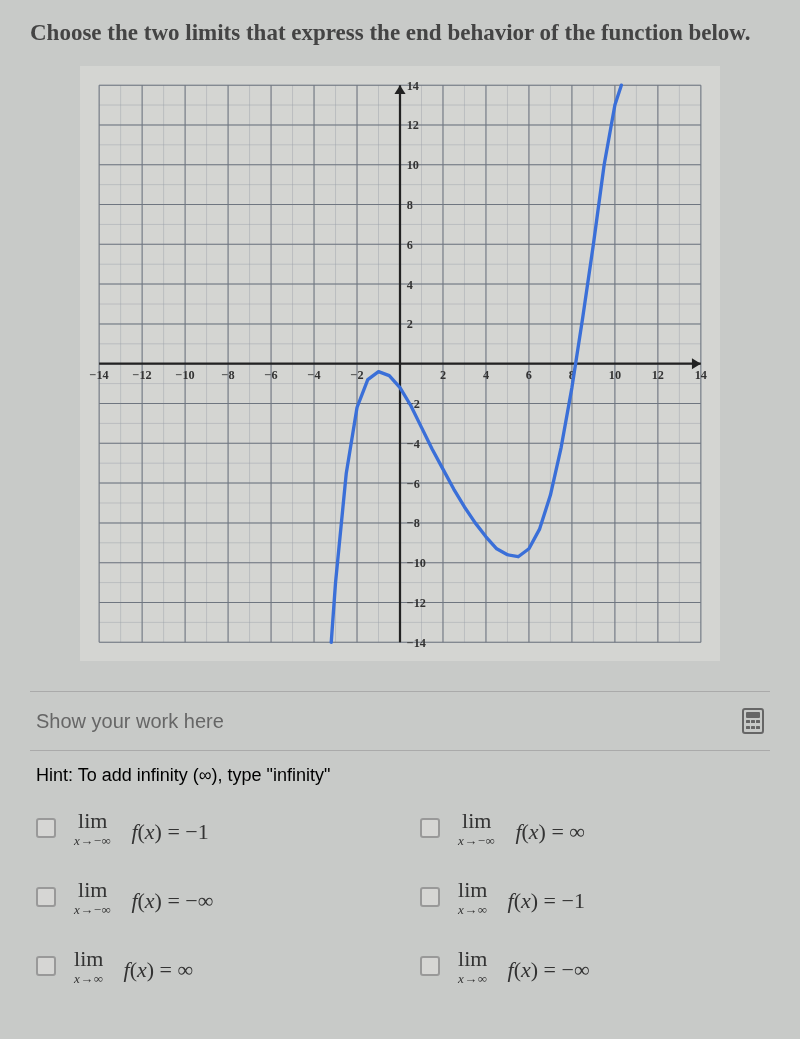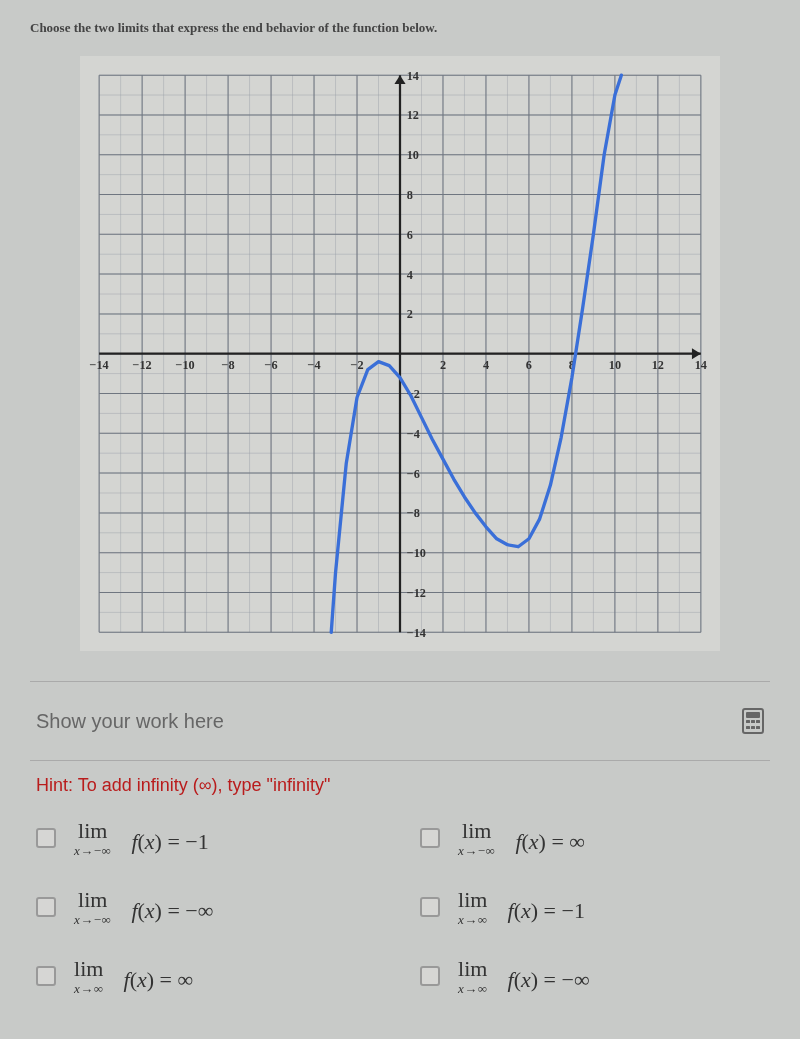--- a/index.html
+++ b/index.html
@@ -5,57 +5,57 @@
   * { box-sizing: border-box; margin: 0; padding: 0; }
   body {
     font-family: Georgia, 'Times New Roman', serif;
     background: #c8cac8;
     width: 800px;
     height: 1039px;
     padding: 20px 30px;
     color: #3a3a3a;
   }
   .question {
-    font-size: 13px;
+    font-size: 23px;
     font-weight: bold;
     color: #444;
     margin-bottom: 20px;
     font-family: Liberation Serif, serif;
   }
   .chart-wrap {
     width: 640px;
     margin: 0 auto 30px auto;
     background: #d4d5d2;
     padding: 8px;
   }
   svg.graph { display: block; width: 100%; height: auto; }
   .work-row {
     border-top: 1px solid #aaa;
     border-bottom: 1px solid #aaa;
-    padding: 26px 6px;
+    padding: 16px 6px;
     display: flex;
     justify-content: space-between;
     align-items: center;
     font-family: -apple-system, BlinkMacSystemFont, 'Segoe UI', sans-serif;
     color: #666;
     font-size: 20px;
   }
   .calc-icon {
     width: 22px; height: 26px;
     border: 2px solid #666; border-radius: 3px;
     display: inline-flex; flex-direction: column;
     padding: 2px; gap: 2px;
   }
   .calc-icon .scr { background:#666; height:6px; border-radius:1px;}
   .calc-icon .keys { flex:1; display:grid; grid-template-columns:repeat(3,1fr); gap:1px;}
   .calc-icon .keys i { background:#666; border-radius:0.5px; display:block; height:3px;}
   .hint {
     padding: 14px 6px 24px 6px;
     font-family: -apple-system, BlinkMacSystemFont, 'Segoe UI', sans-serif;
-    color: #b91c1c;
+    color: #000000;
     font-size: 18px;
   }
   .options {
     display: grid;
     grid-template-columns: 1fr 1fr;
     row-gap: 34px;
     column-gap: 40px;
     padding: 0 6px;
   }
   .opt {

